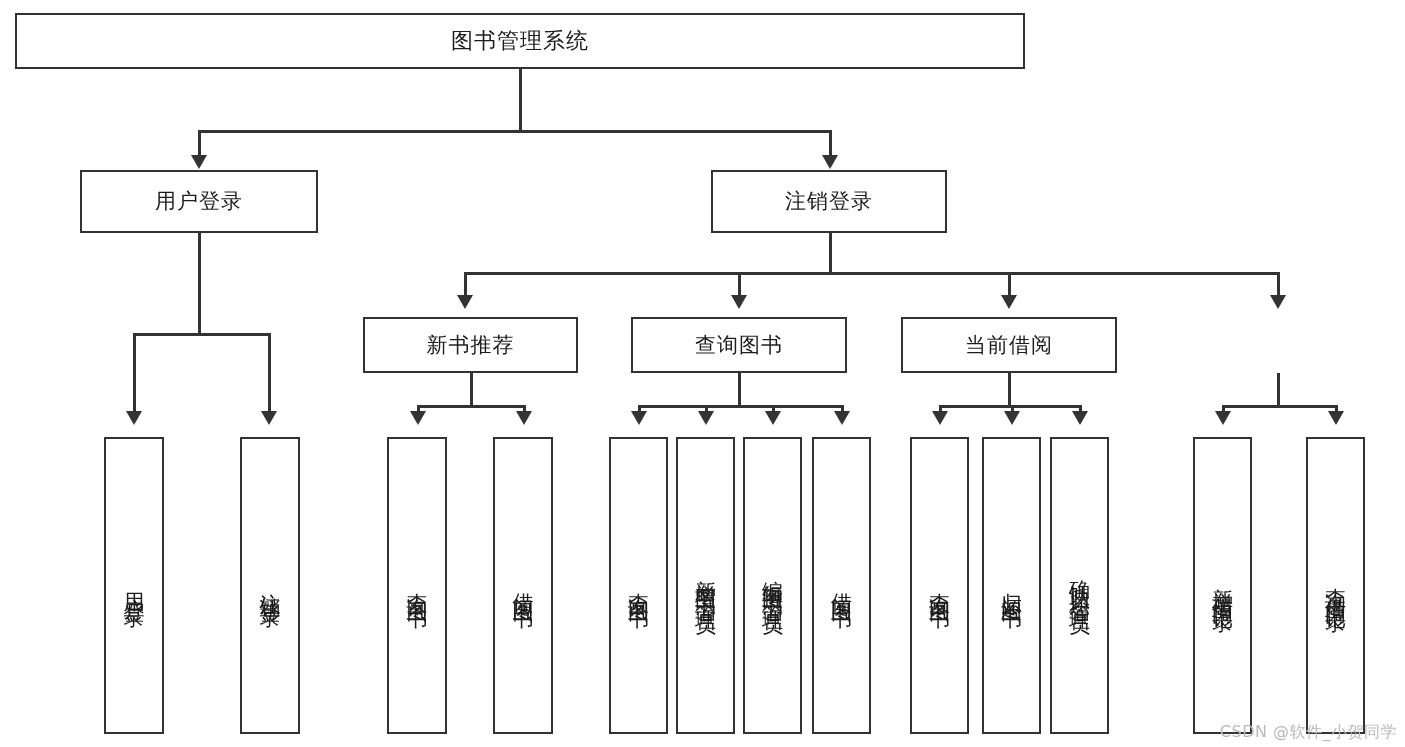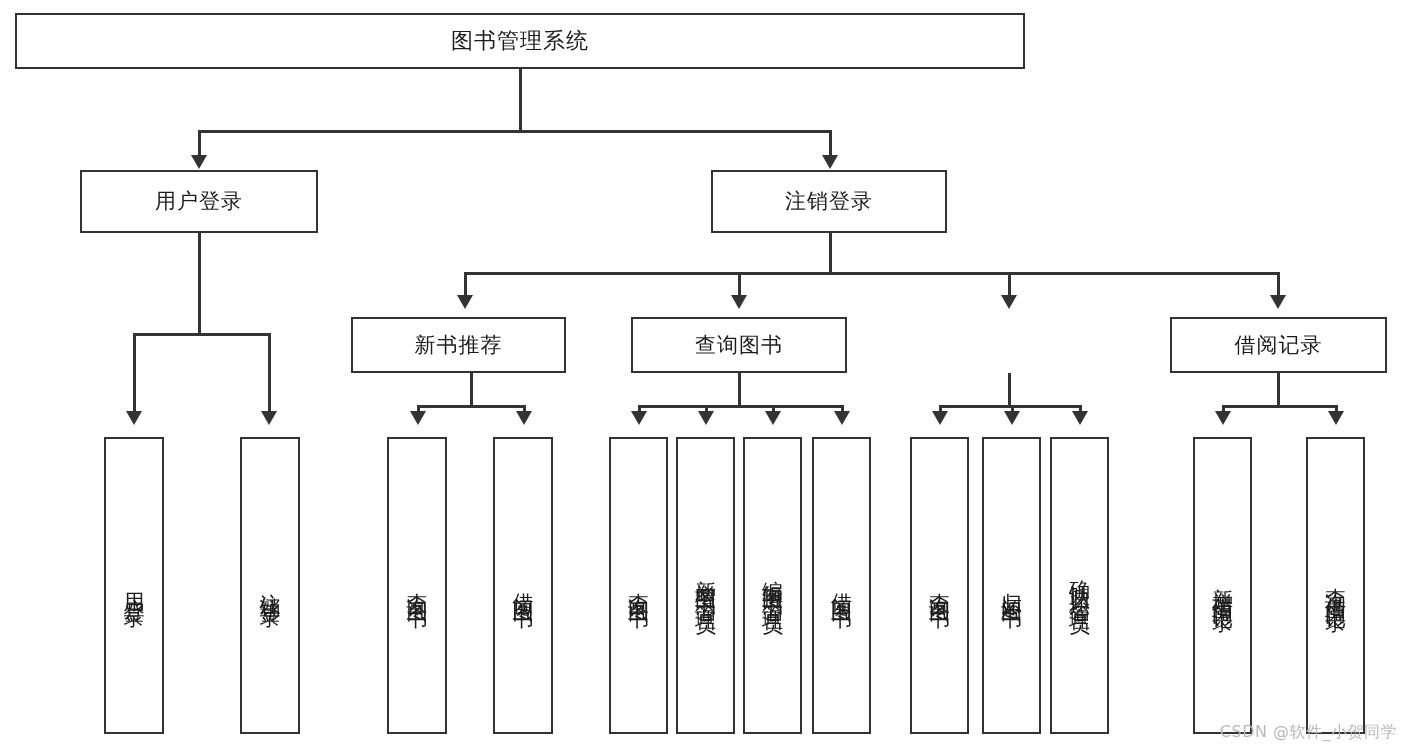--- a/index.html
+++ b/index.html
@@ -117,28 +117,28 @@
 
   <div class="ln v" style="left:738px;top:272px;height:25px;"></div>
   <div class="arw" style="left:731px;top:295px;"></div>
 
   <div class="ln v" style="left:1008px;top:272px;height:25px;"></div>
   <div class="arw" style="left:1001px;top:295px;"></div>
 
   <div class="ln v" style="left:1277px;top:272px;height:25px;"></div>
   <div class="arw" style="left:1270px;top:295px;"></div>
 
-  <div class="node h" style="left:351px;top:317px;width:215px;height:56px;">
+  <div class="node h" style="left:363px;top:317px;width:215px;height:56px;">
     <span class="label">新书推荐</span>
   </div>
   <div class="node h" style="left:631px;top:317px;width:216px;height:56px;">
     <span class="label">查询图书</span>
   </div>
-  <div class="node h" style="left:1170px;top:317px;width:217px;height:56px;">
-    <span class="label">借阅记录</span>
+  <div class="node h" style="left:901px;top:317px;width:216px;height:56px;">
+    <span class="label">当前借阅</span>
   </div>
 
   <div class="ln v" style="left:470px;top:373px;height:34px;"></div>
   <div class="ln h" style="left:417px;top:405px;width:108px;"></div>
   <div class="ln v" style="left:417px;top:405px;height:9px;"></div>
   <div class="arw" style="left:410px;top:411px;"></div>
   <div class="ln v" style="left:523px;top:405px;height:9px;"></div>
   <div class="arw" style="left:516px;top:411px;"></div>
 
   <div class="ln v" style="left:738px;top:373px;height:34px;"></div>

